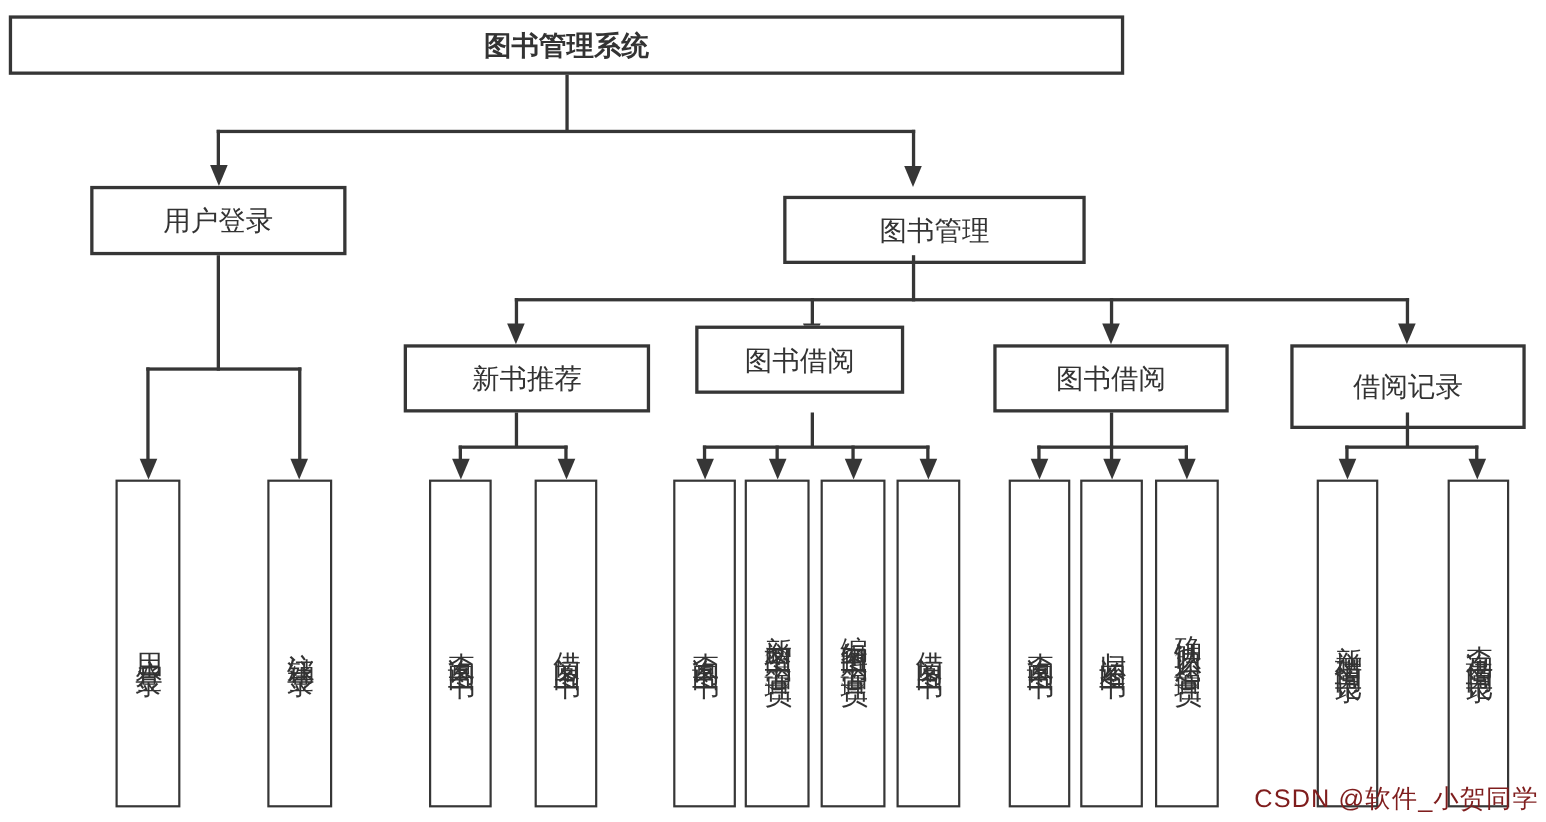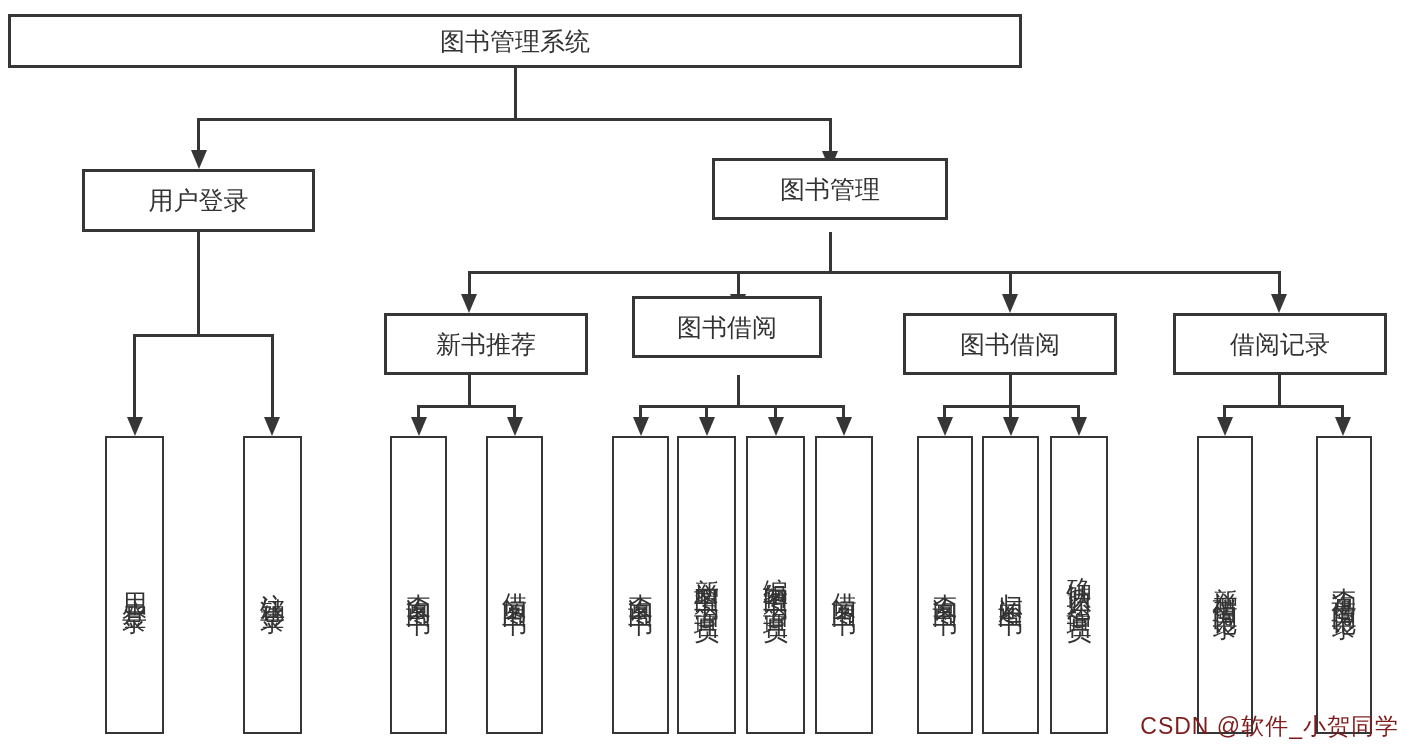--- a/index.html
+++ b/index.html
@@ -33,54 +33,54 @@
     position:absolute; right:6px; bottom:5px;
     font-size:23px; color:#7f1d1d; letter-spacing:1px;
     white-space:nowrap;
   }
 </style>
 </head>
 <body>
 
 <div class="stage">
 
-  <div class="node" style="left:8px; top:14px; width:1014px; height:54px;">图书管理系统</div>
+  <div class="node" style="left:8px; top:14px; width:1014px; height:54px;font-weight:bold;">图书管理系统</div>
 
   <div class="vl" style="left:514px; top:68px; height:52px;"></div>
   <div class="hl" style="left:197px; top:118px; width:635px;"></div>
   <div class="vl" style="left:197px; top:118px; height:34px;"></div>
   <div class="arw" style="left:191px; top:150px;"></div>
   <div class="vl" style="left:829px; top:118px; height:34px;"></div>
   <div class="arw" style="left:822px; top:151px;"></div>
 
   <div class="node" style="left:82px; top:169px; width:233px; height:63px;">用户登录</div>
-  <div class="node" style="left:712px; top:158px; width:236px; height:62px;">图书管理</div>
+  <div class="node" style="left:712px; top:178px; width:275px; height:62px;">图书管理</div>
 
   <div class="vl" style="left:197px; top:232px; height:105px;"></div>
   <div class="hl" style="left:133px; top:334px; width:141px;"></div>
   <div class="vl" style="left:133px; top:334px; height:84px;"></div>
   <div class="arw" style="left:127px; top:417px;"></div>
   <div class="vl" style="left:271px; top:334px; height:84px;"></div>
   <div class="arw" style="left:264px; top:417px;"></div>
 
   <div class="vl" style="left:829px; top:232px; height:42px;"></div>
   <div class="hl" style="left:468px; top:271px; width:813px;"></div>
   <div class="vl" style="left:468px; top:271px; height:24px;"></div>
   <div class="arw" style="left:461px; top:294px;"></div>
   <div class="vl" style="left:737px; top:271px; height:24px;"></div>
   <div class="arw" style="left:730px; top:294px;"></div>
   <div class="vl" style="left:1009px; top:271px; height:24px;"></div>
   <div class="arw" style="left:1002px; top:294px;"></div>
   <div class="vl" style="left:1278px; top:271px; height:24px;"></div>
   <div class="arw" style="left:1271px; top:294px;"></div>
 
-  <div class="node" style="left:384px; top:313px; width:204px; height:62px;text-align:right;">新书推荐</div>
+  <div class="node" style="left:367px; top:313px; width:224px; height:62px;text-align:right;">新书推荐</div>
   <div class="node" style="left:632px; top:296px; width:190px; height:62px;">图书借阅</div>
   <div class="node" style="left:903px; top:313px; width:214px; height:62px;">图书借阅</div>
-  <div class="node" style="left:1173px; top:313px; width:214px; height:62px;font-family:Liberation Mono, monospace;">借阅记录</div>
+  <div class="node" style="left:1173px; top:313px; width:214px; height:77px;font-family:Liberation Mono, monospace;">借阅记录</div>
 
   <div class="vl" style="left:468px; top:375px; height:32px;"></div>
   <div class="hl" style="left:417px; top:405px; width:99px;"></div>
   <div class="vl" style="left:417px; top:405px; height:13px;"></div>
   <div class="arw" style="left:411px; top:417px;"></div>
   <div class="vl" style="left:513px; top:405px; height:13px;"></div>
   <div class="arw" style="left:507px; top:417px;"></div>
 
   <div class="vl" style="left:737px; top:375px; height:32px;"></div>
   <div class="hl" style="left:639px; top:405px; width:206px;"></div>

